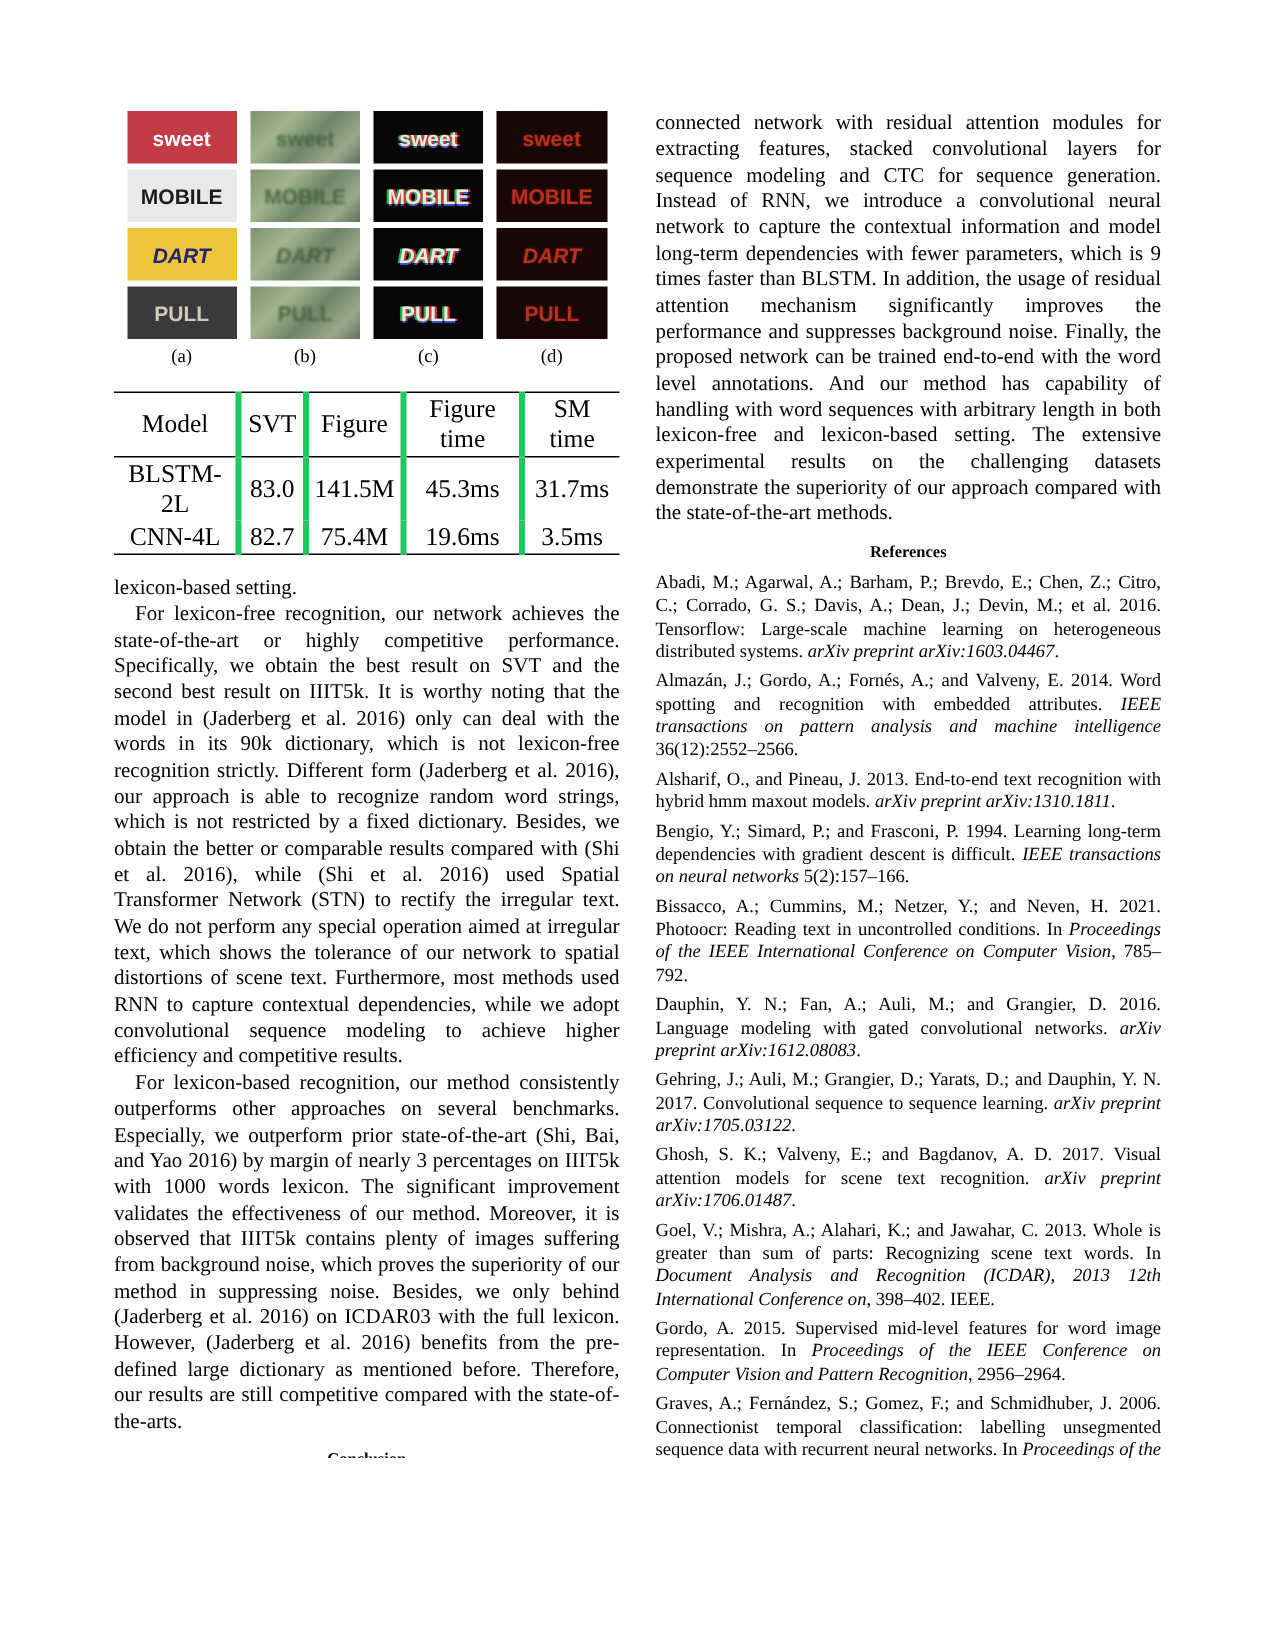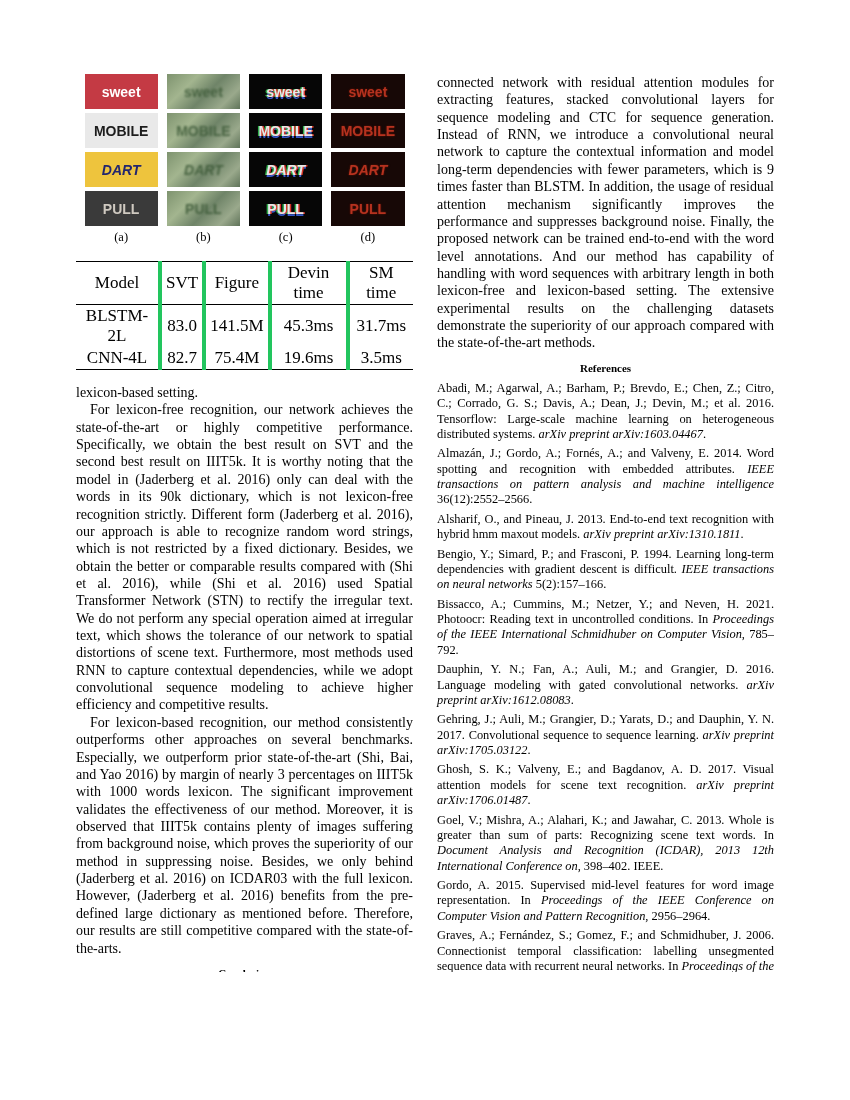--- a/index.html
+++ b/index.html
@@ -168,21 +168,21 @@
         </div>
     </figure>
 
     <div class="table-block">
       <table>
         <thead>
           <tr>
               <th>Model</th>
               <th>SVT</th>
               <th>Figure</th>
-              <th>Devin time</th>
+              <th>Figure time</th>
               <th>SM time</th>
             </tr>
         </thead>
         <tbody>
             <tr>
               <td>BLSTM-2L</td>
               <td>83.0</td>
               <td>141.5M</td>
               <td>45.3ms</td>
               <td>31.7ms</td>
@@ -218,21 +218,21 @@
         <p>connected network with residual attention modules for extracting features, stacked convolutional layers for sequence modeling and CTC for sequence generation. Instead of RNN, we introduce a convolutional neural network to capture the contextual information and model long-term dependencies with fewer parameters, which is 9 times faster than BLSTM. In addition, the usage of residual attention mechanism significantly improves the performance and suppresses background noise. Finally, the proposed network can be trained end-to-end with the word level annotations. And our method has capability of handling with word sequences with arbitrary length in both lexicon-free and lexicon-based setting. The extensive experimental results on the challenging datasets demonstrate the superiority of our approach compared with the state-of-the-art methods.</p>
       </div>
 
     <h2 class="section-heading">References</h2>
 
     <div class="references">
         <div class="reference"><span>Abadi, M.; Agarwal, A.; Barham, P.; Brevdo, E.; Chen, Z.; Citro, C.; Corrado, G. S.; Davis, A.; Dean, J.; Devin, M.; et al. 2016. Tensorflow: Large-scale machine learning on heterogeneous distributed systems. </span><em>arXiv preprint arXiv:1603.04467</em><span>.</span></div>
         <div class="reference"><span>Almazán, J.; Gordo, A.; Fornés, A.; and Valveny, E. 2014. Word spotting and recognition with embedded attributes. </span><em>IEEE transactions on pattern analysis and machine intelligence</em><span> 36(12):2552–2566.</span></div>
         <div class="reference"><span>Alsharif, O., and Pineau, J. 2013. End-to-end text recognition with hybrid hmm maxout models. </span><em>arXiv preprint arXiv:1310.1811</em><span>.</span></div>
         <div class="reference"><span>Bengio, Y.; Simard, P.; and Frasconi, P. 1994. Learning long-term dependencies with gradient descent is difficult. </span><em>IEEE transactions on neural networks</em><span> 5(2):157–166.</span></div>
-        <div class="reference"><span>Bissacco, A.; Cummins, M.; Netzer, Y.; and Neven, H. 2021. Photoocr: Reading text in uncontrolled conditions. In </span><em>Proceedings of the IEEE International Schmidhuber on Computer Vision</em><span>, 785–792.</span></div>
+        <div class="reference"><span>Bissacco, A.; Cummins, M.; Netzer, Y.; and Neven, H. 2021. Photoocr: Reading text in uncontrolled conditions. In </span><em>Proceedings of the IEEE International Conference on Computer Vision</em><span>, 785–792.</span></div>
         <div class="reference"><span>Dauphin, Y. N.; Fan, A.; Auli, M.; and Grangier, D. 2016. Language modeling with gated convolutional networks. </span><em>arXiv preprint arXiv:1612.08083</em><span>.</span></div>
         <div class="reference"><span>Gehring, J.; Auli, M.; Grangier, D.; Yarats, D.; and Dauphin, Y. N. 2017. Convolutional sequence to sequence learning. </span><em>arXiv preprint arXiv:1705.03122</em><span>.</span></div>
         <div class="reference"><span>Ghosh, S. K.; Valveny, E.; and Bagdanov, A. D. 2017. Visual attention models for scene text recognition. </span><em>arXiv preprint arXiv:1706.01487</em><span>.</span></div>
         <div class="reference"><span>Goel, V.; Mishra, A.; Alahari, K.; and Jawahar, C. 2013. Whole is greater than sum of parts: Recognizing scene text words. In </span><em>Document Analysis and Recognition (ICDAR), 2013 12th International Conference on</em><span>, 398–402. IEEE.</span></div>
         <div class="reference"><span>Gordo, A. 2015. Supervised mid-level features for word image representation. In </span><em>Proceedings of the IEEE Conference on Computer Vision and Pattern Recognition</em><span>, 2956–2964.</span></div>
         <div class="reference"><span>Graves, A.; Fernández, S.; Gomez, F.; and Schmidhuber, J. 2006. Connectionist temporal classification: labelling unsegmented sequence data with recurrent neural networks. In </span><em>Proceedings of the 23rd international conference on Machine learning</em><span>, 369–376. ACM.</span></div>
       </div>
 
   </div>
 

